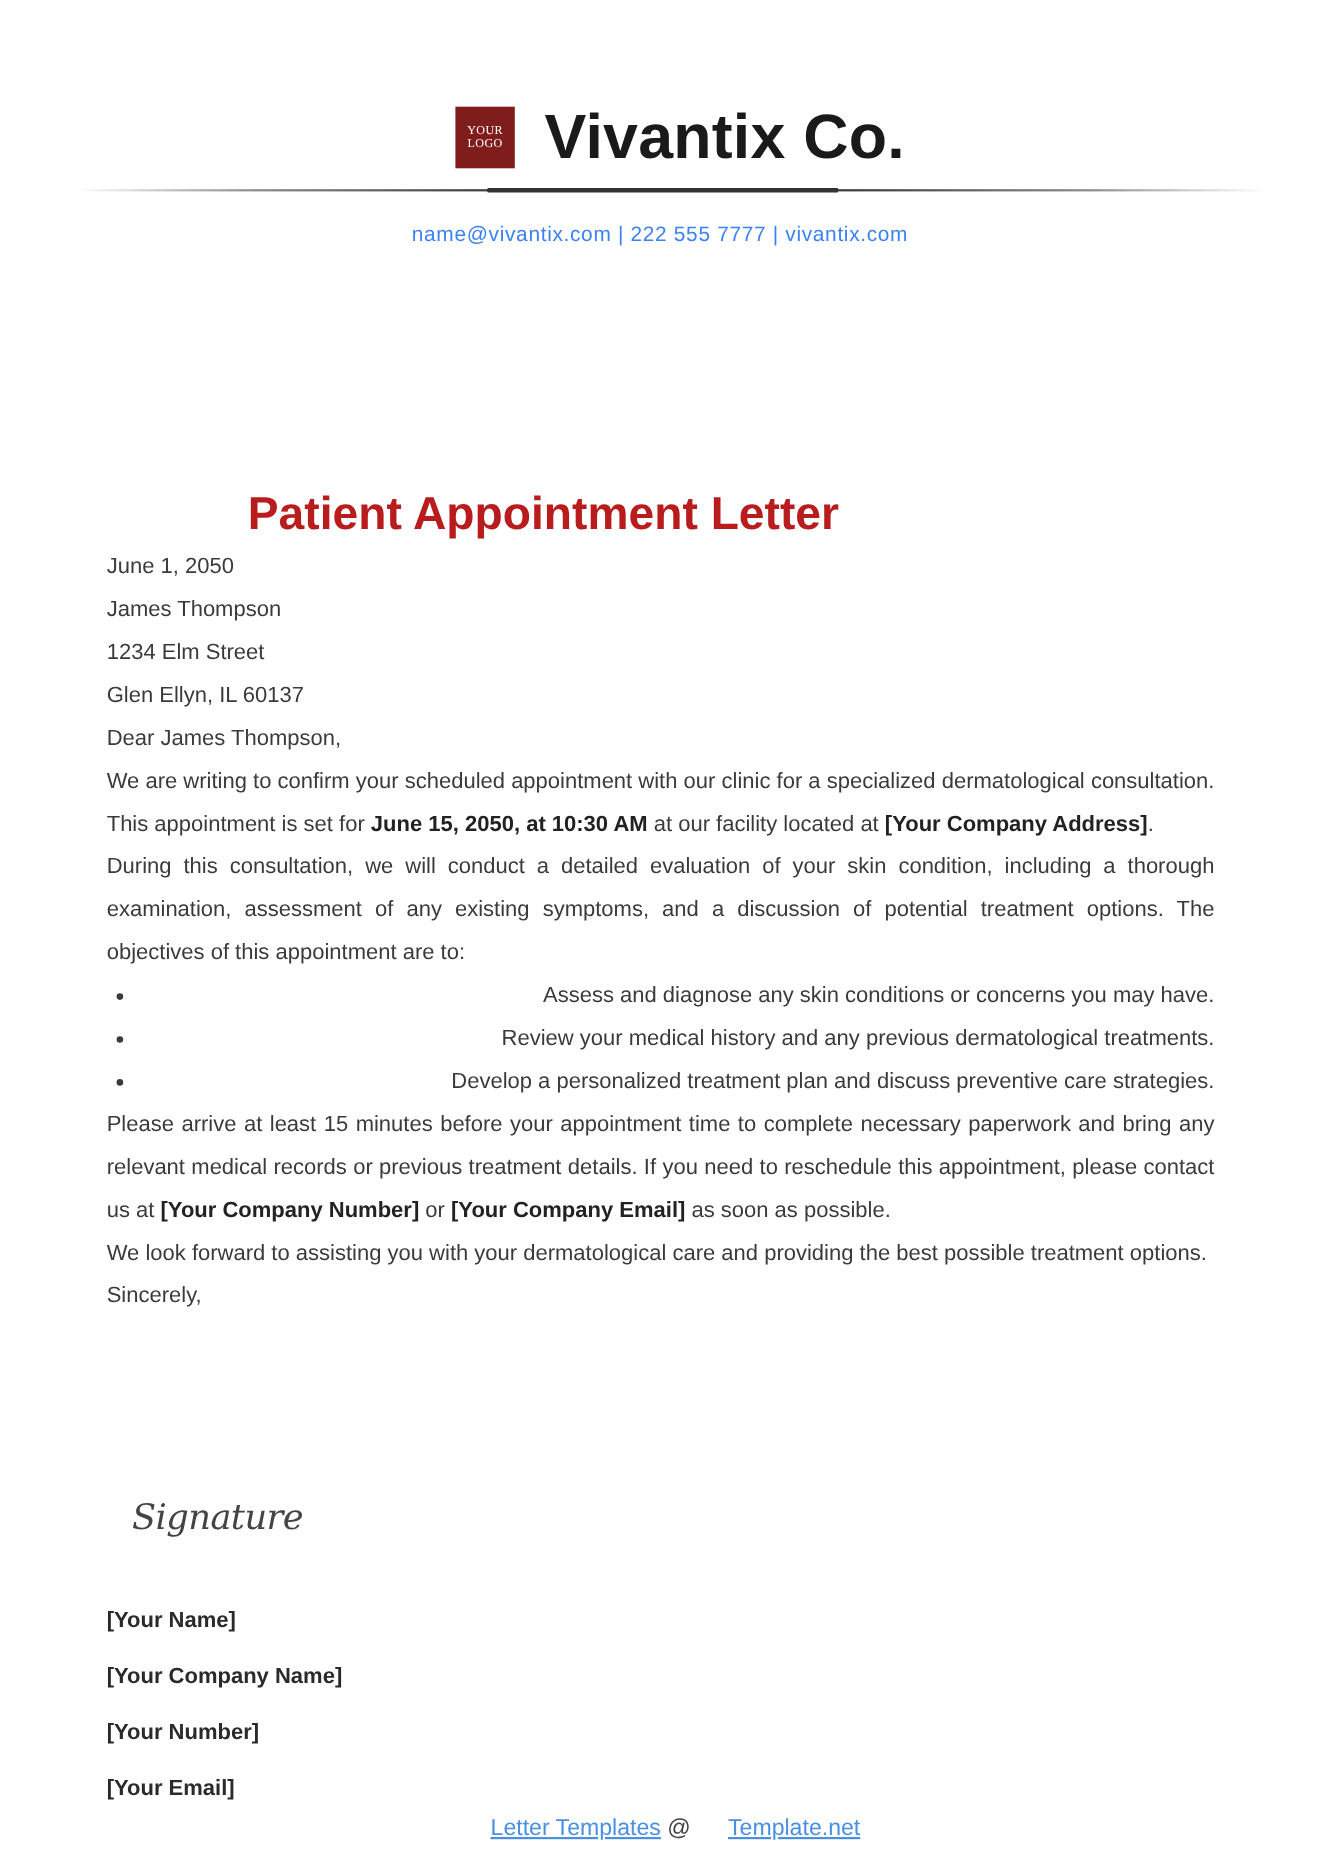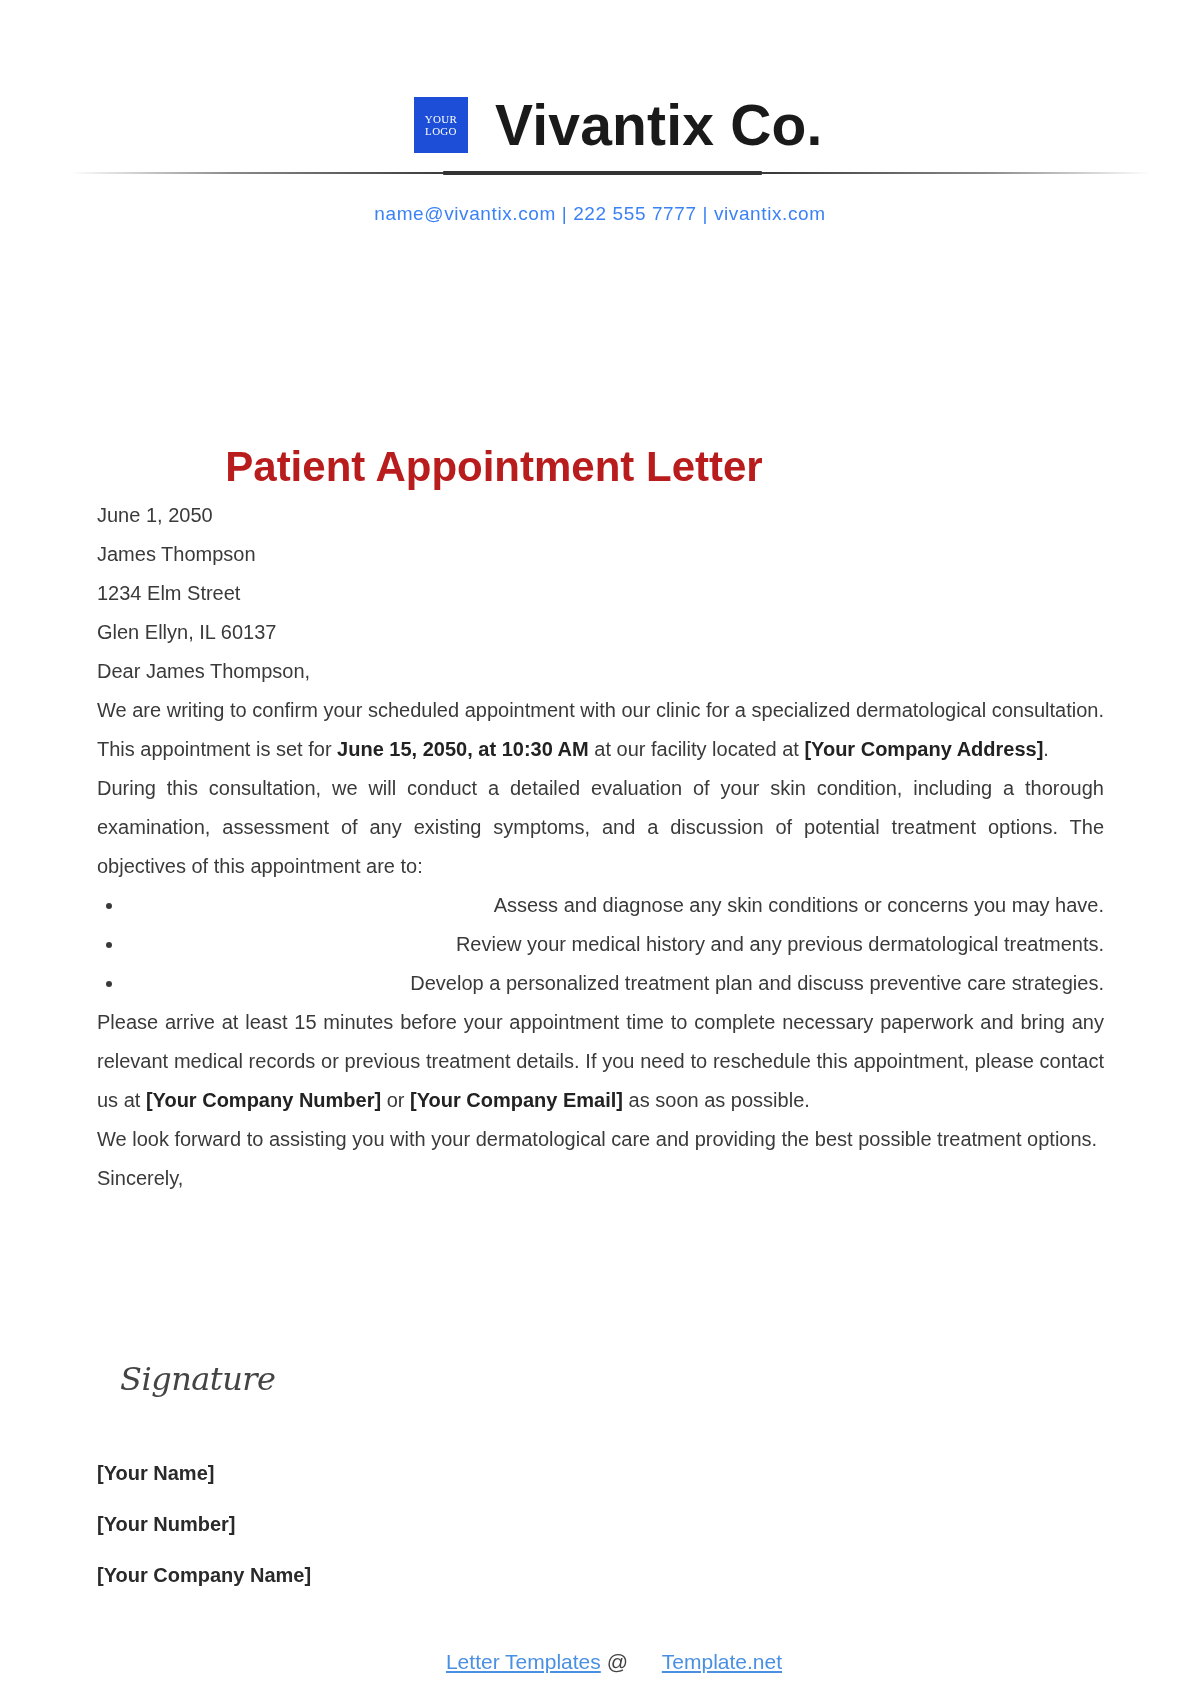--- a/index.html
+++ b/index.html
@@ -1,21 +1,21 @@
 <!DOCTYPE html>
 <html><head>
 <meta charset="utf-8">
 <style>
   html, body { margin: 0; padding: 0; background: #ffffff; }
   body { width: 1200px; height: 1700px; position: relative; overflow: hidden;
          font-family: "Liberation Sans", "DejaVu Sans", sans-serif; color: #3a3a3a; }
 
   .header { position: absolute; left: 0; top: 0; width: 1200px; height: 240px; }
   .brand { position: absolute; top: 97px; left: 414px; display: flex; align-items: center; }
-  .logo-box { width: 54px; height: 56px; background: #1d4ed8; color: #ffffff;
+  .logo-box { width: 54px; height: 56px; background: #7f1d1d; color: #ffffff;
               display: flex; flex-direction: column; align-items: center; justify-content: center;
               font-family: "Liberation Serif", "DejaVu Serif", serif; font-size: 11px; line-height: 12px;
               letter-spacing: 0.3px; }
   .company-name { margin-left: 27px; font-size: 57px; font-weight: bold; color: #1a1a1a;
                   letter-spacing: 0.2px; line-height: 56px; text-align: right; }
 
   .rule-thin { position: absolute; top: 172px; left: 70px; width: 1080px; height: 2px;
                background: linear-gradient(to right, rgba(60,60,60,0) 0%, rgba(60,60,60,0.6) 15%, #3a3a3a 35%, #3a3a3a 65%, rgba(60,60,60,0.6) 85%, rgba(60,60,60,0) 100%); }
   .rule-thick { position: absolute; top: 171px; left: 443px; width: 319px; height: 4px; background: #333333; border-radius: 1px; }
 
@@ -81,19 +81,20 @@
   <p class="justify"><span>Please arrive at least 15 minutes before your appointment time to complete necessary paperwork and bring any relevant medical records or previous treatment details. If you need to reschedule this appointment, please contact us at </span><b>[Your Company Number]</b><span> or </span><b>[Your Company Email]</b><span> as soon as possible.</span></p>
 
   <p class="justify">We look forward to assisting you with your dermatological care and providing the best possible treatment options.</p>
   <p>Sincerely,</p>
 </div>
 
 <div class="signature">Signature</div>
 
 <div class="sig-block">
   <div>[Your Name]</div>
+  <div>[Your Company Name]</div>
   <div>[Your Number]</div>
-  <div>[Your Company Name]</div>
+  <div>[Your Email]</div>
 </div>
 
 <div class="footer">
   <a>Letter Templates</a><span style="white-space:pre"> @ </span><a>Template.net</a>
 </div>
 
 </body></html>

